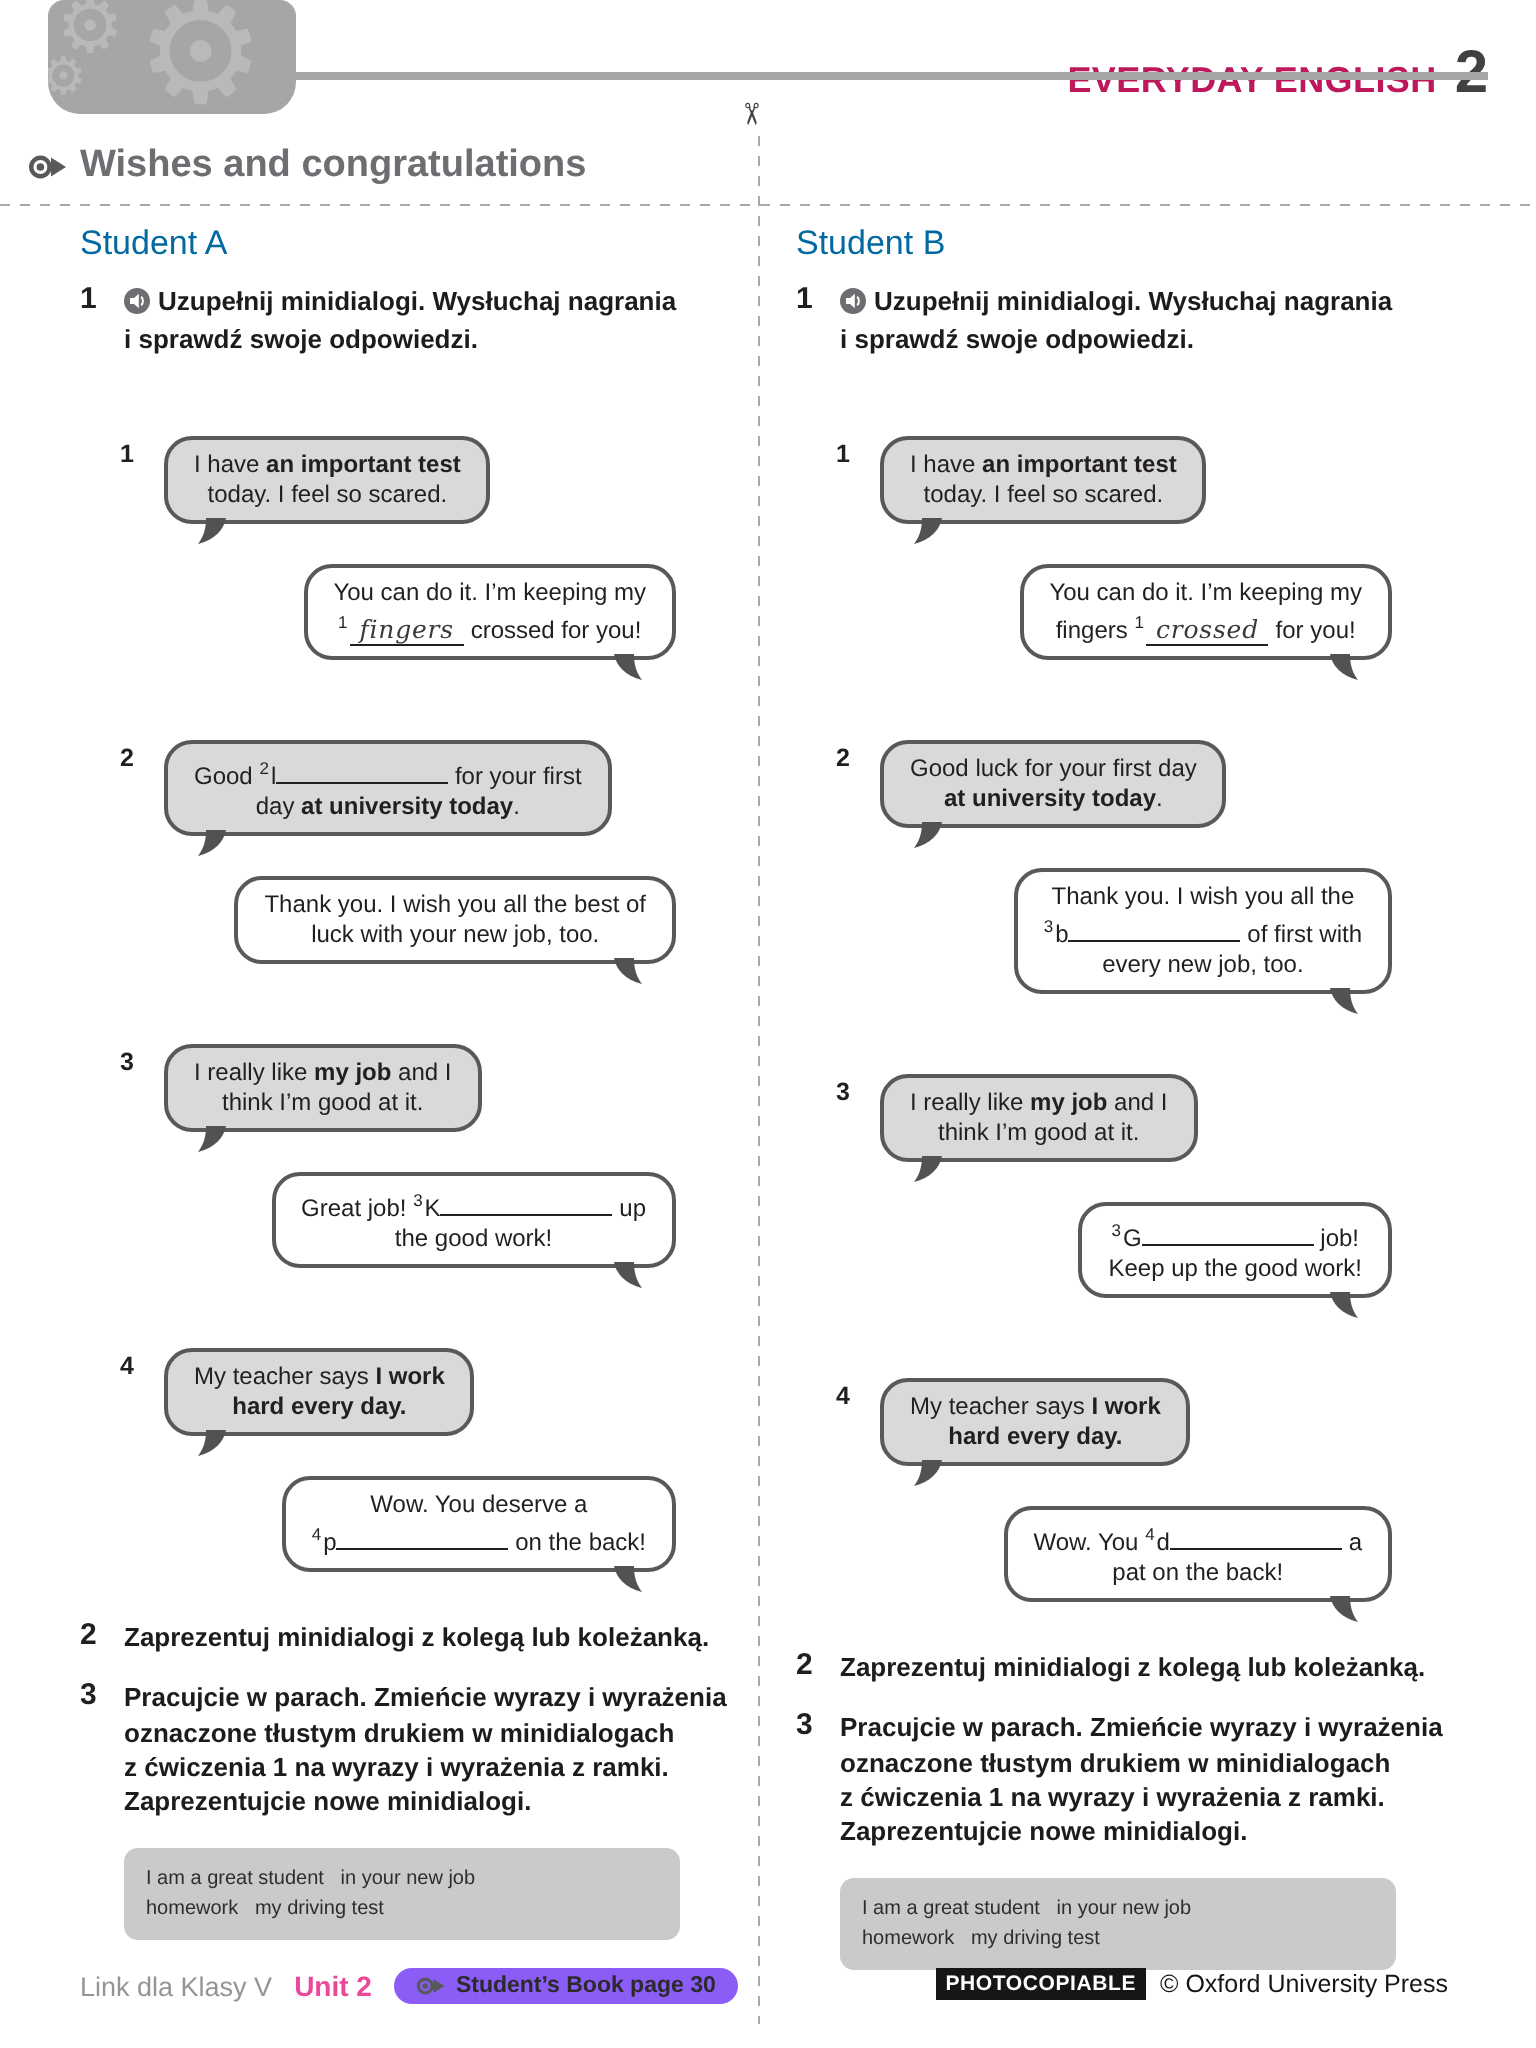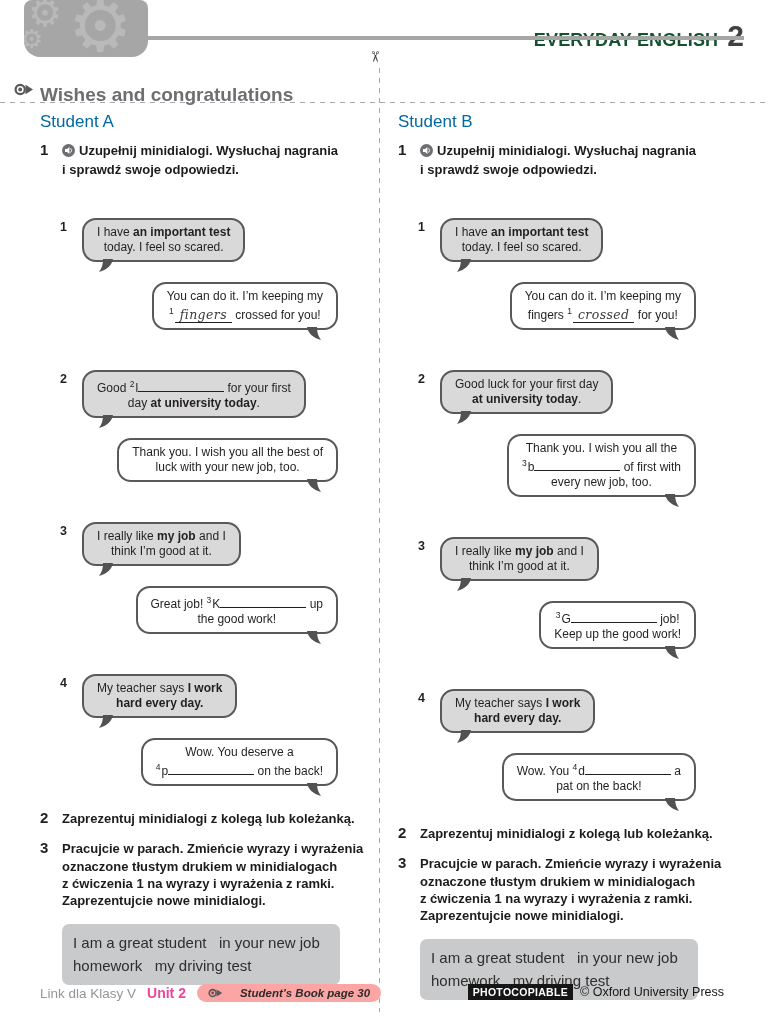--- a/index.html
+++ b/index.html
@@ -8,31 +8,31 @@
     font-family:"Liberation Sans",sans-serif;color:#231f20;overflow:hidden;
   }
   
   .gearbox{position:absolute;left:24px;top:0;width:124px;height:57px;background:#a6a6a6;
     border-radius:8px 8px 16px 16px;overflow:hidden;}
   .gear{position:absolute;color:#b9b9b9;line-height:1;font-family:"DejaVu Sans",sans-serif;}
   .gear-big{font-size:72px;left:44px;top:-10px;}
   .gear-small{font-size:38px;left:4px;top:-6px;}
   .gear-tiny{font-size:26px;left:-4px;top:26px;}
   .brand{position:absolute;top:8px;right:24px;display:flex;align-items:baseline;gap:9px;}
-  .brand-name{font-size:18px;font-weight:bold;color:#14532d;letter-spacing:.2px;margin-top:22px;}
+  .brand-name{font-size:18px;font-weight:bold;color:#be185d;letter-spacing:.2px;margin-top:22px;}
   .brand-num{font-size:30px;font-weight:bold;color:#414042;}
   .header-rule{position:absolute;left:148px;top:36px;width:596px;height:4px;background:#a6a6a6;}
   .scissors{position:absolute;left:369px;top:48px;font-size:15px;color:#414042;
     transform:rotate(90deg);font-family:"DejaVu Sans",sans-serif;}
   .vdash{position:absolute;left:379px;top:68px;width:1px;height:944px;
     background:repeating-linear-gradient(to bottom,#a7a9ac 0 5px,transparent 5px 10px);}
   .hdash{position:absolute;left:0;top:102px;width:768px;height:1px;
     background:repeating-linear-gradient(to right,#a7a9ac 0 5px,transparent 5px 10px);}
   .section-head{position:absolute;left:14px;top:72px;display:flex;align-items:center;gap:6px;}
-  .section-title{font-size:19px;font-weight:bold;color:#6d6e71;margin-top:12px;}
+  .section-title{font-size:19px;font-weight:bold;color:#6d6e71;}
   
   .col{position:absolute;top:112px;width:332px;}
   #colA{left:40px;} #colB{left:398px;}
   .student-label{font-size:17px;color:#0369a1;margin:0 0 10px 0;}
   .exercise{position:relative;padding-left:22px;}
   .ex-num{position:absolute;left:0;top:-1px;font-weight:bold;font-size:15px;color:#231f20;}
   .ex-text{font-weight:bold;font-size:13px;line-height:1.32;color:#1c1c1c;white-space:pre-line;}
   .audio-ic{display:inline-block;vertical-align:-2px;margin-right:4px;}
   .dialogues{margin-top:6px;}
   .ditem{position:relative;margin-bottom:24px;}
@@ -49,27 +49,27 @@
   .seg-sup{font-size:8.5px;vertical-align:5px;margin:0 1px 0 0;}
   .seg-hand{font-family:"DejaVu Serif",serif;font-style:italic;font-size:12.5px;color:#3a3a3a;
     border-bottom:1.5px solid #231f20;padding:0 5px;letter-spacing:.4px;}
   .seg-blank{display:inline-block;width:86px;height:10px;border-bottom:1.5px solid #231f20;}
   .tail{position:absolute;width:18px;height:13px;bottom:-12px;}
   .tail-left{left:15px;}
   .tail-right{right:15px;transform:scaleX(-1);}
   .ex2{margin-top:14px;}
   .ex3{margin-top:13px;}
   .wordbox{margin:15px 0 0 22px;width:256px;background:#c9cacb;border-radius:7px;
-    padding:8px 11px;font-size:15px;color:#2e2e2e;line-height:1.5;white-space:pre-wrap;}
+    padding:8px 11px;font-size:10px;color:#2e2e2e;line-height:1.5;white-space:pre-wrap;}
   
   .footer-left{position:absolute;left:40px;top:984px;display:flex;align-items:center;gap:11px;}
   .series{color:#939598;font-size:13.5px;}
   .unit{font-weight:bold;font-size:14px;color:#ec4899;}
-  .book-pill{display:flex;align-items:center;gap:17px;background:#fca5a5;border-radius:12px;
-    padding:3px 11px;font-weight:bold;font-size:11.5px;color:#2b2b2b;font-style:italic;}
+  .book-pill{display:flex;align-items:center;gap:5px;background:#8b5cf6;border-radius:12px;
+    padding:3px 11px;font-weight:bold;font-size:11.5px;color:#2b2b2b;}
   .footer-right{position:absolute;right:44px;top:984px;display:flex;align-items:center;gap:7px;
     font-size:12.5px;color:#161616;}
   .photocopiable{background:#161616;color:#fff;font-weight:bold;font-size:10.5px;
     padding:2px 5px;letter-spacing:.3px;}
 </style>
 </head>
 <body>
 
 <div class="gearbox">
   <span class="gear gear-small">⚙</span>

